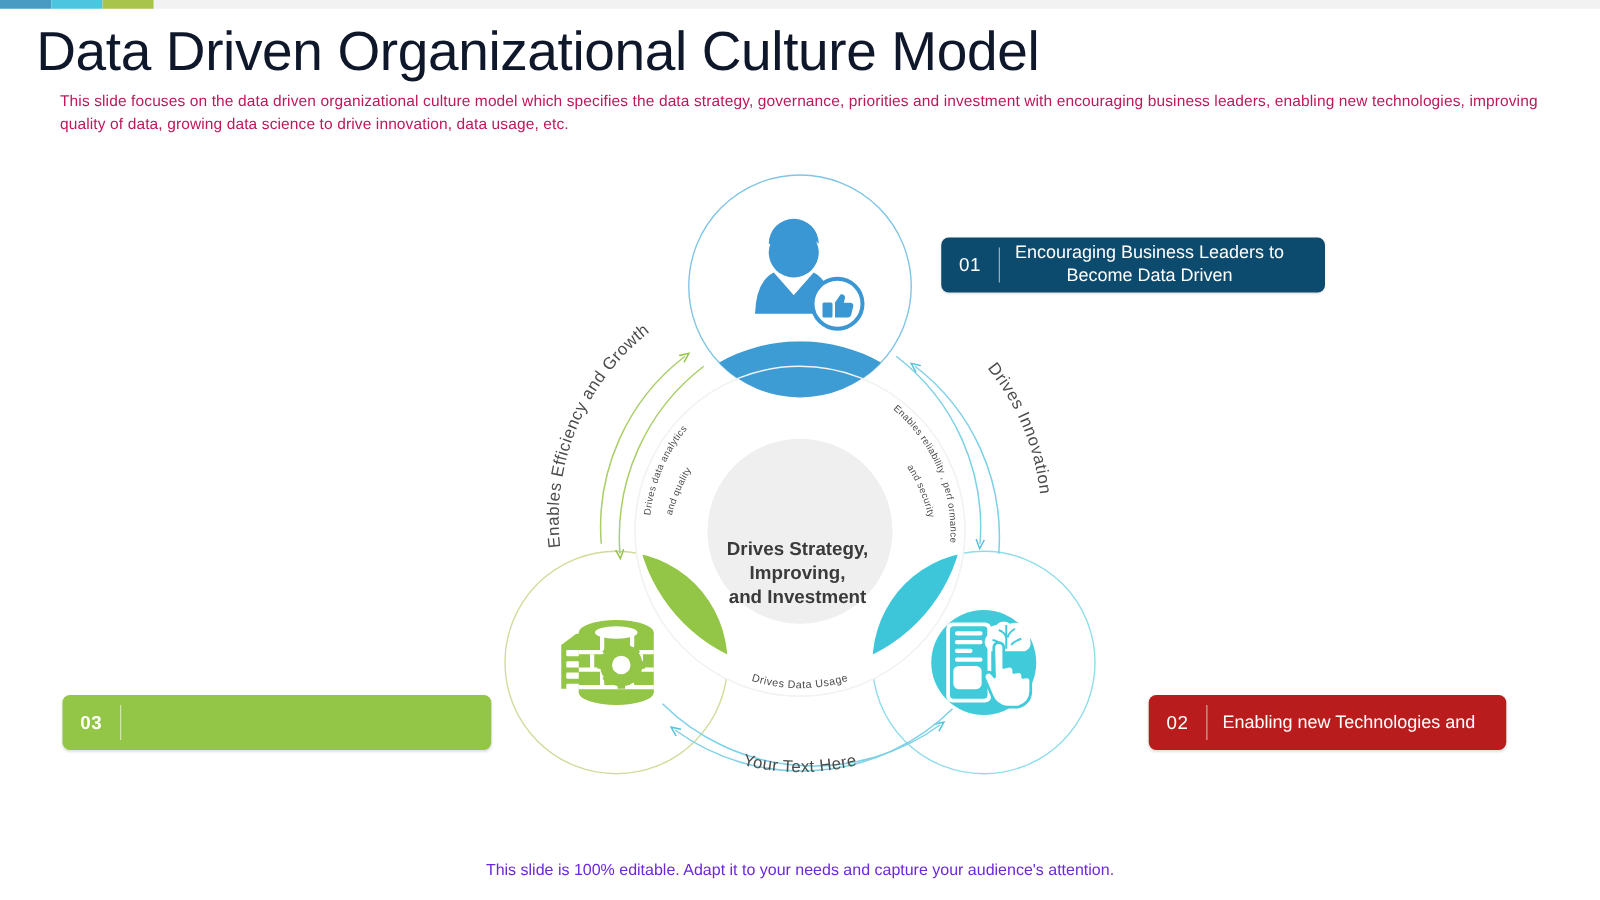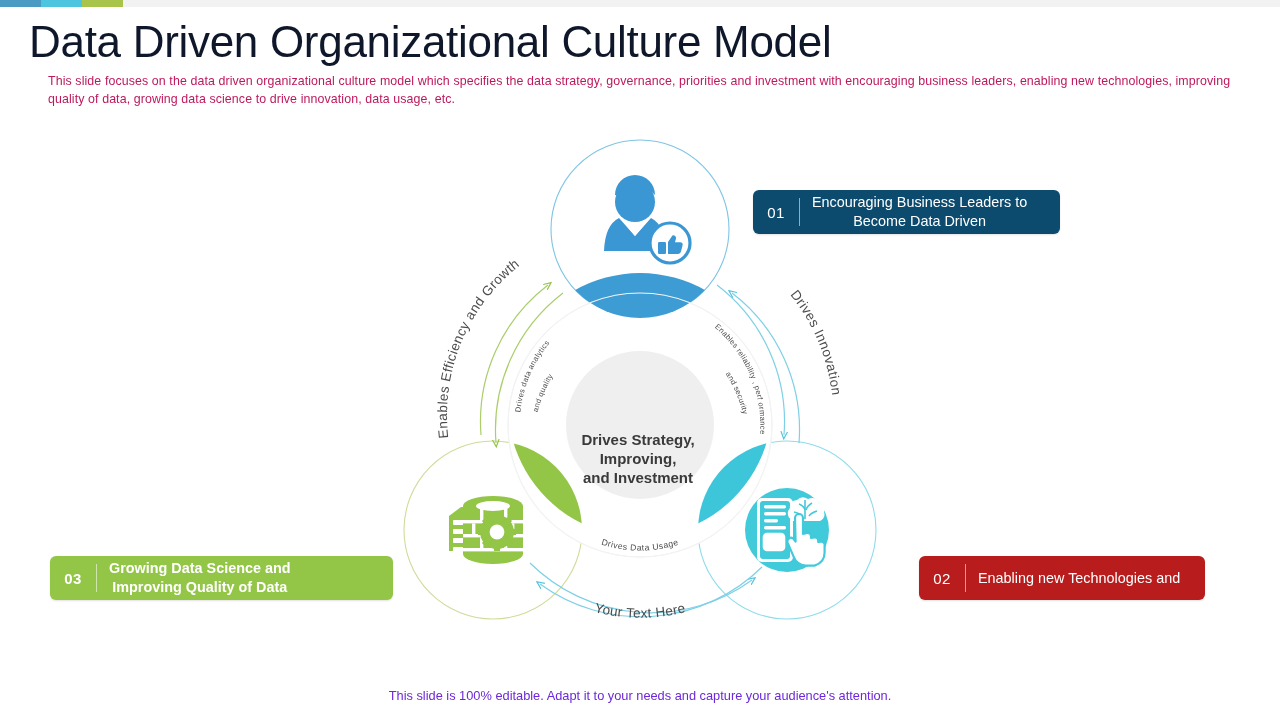--- a/index.html
+++ b/index.html
@@ -350,19 +350,15 @@
   <div class="num">02</div>
   <div class="divider"></div>
   <div class="txt">
     <div>Enabling new Technologies and</div>
   </div>
 </div>
 
 <div class="callout" id="callout-03">
   <div class="num">03</div>
   <div class="divider"></div>
-  <div class="txt">
-    <div>Growing Data Science and</div>
-    <div>Improving Quality of Data</div>
-  </div>
 </div>
 
 <div id="footer-note">This slide is 100% editable. Adapt it to your needs and capture your audience's attention.</div>
 
 </body></html>

